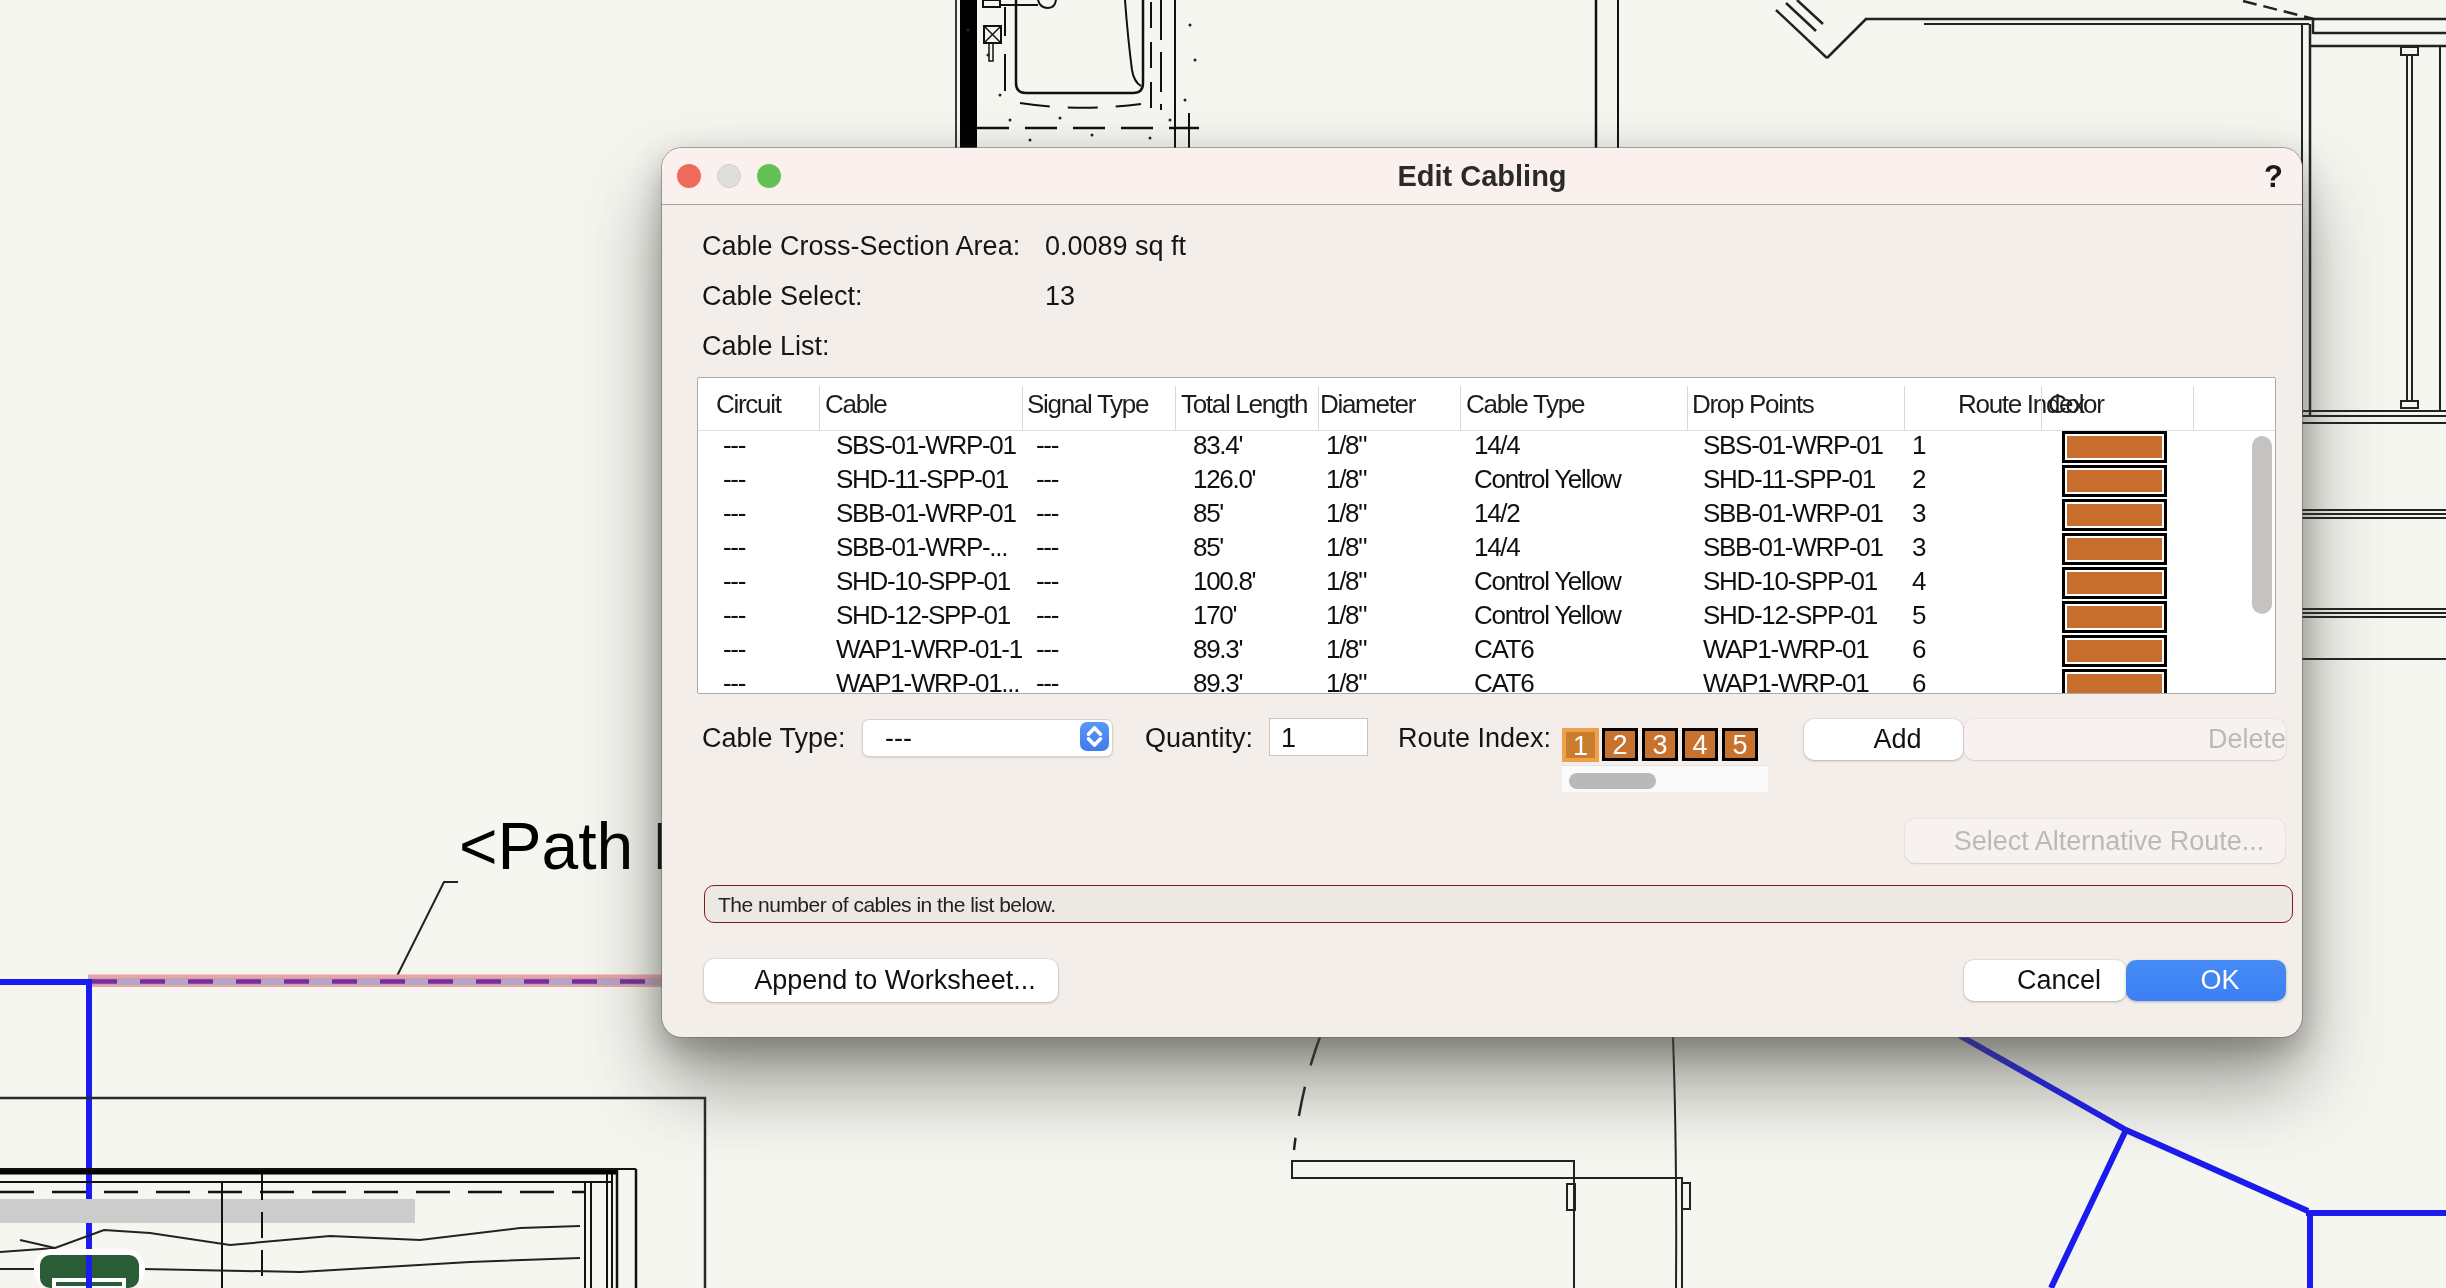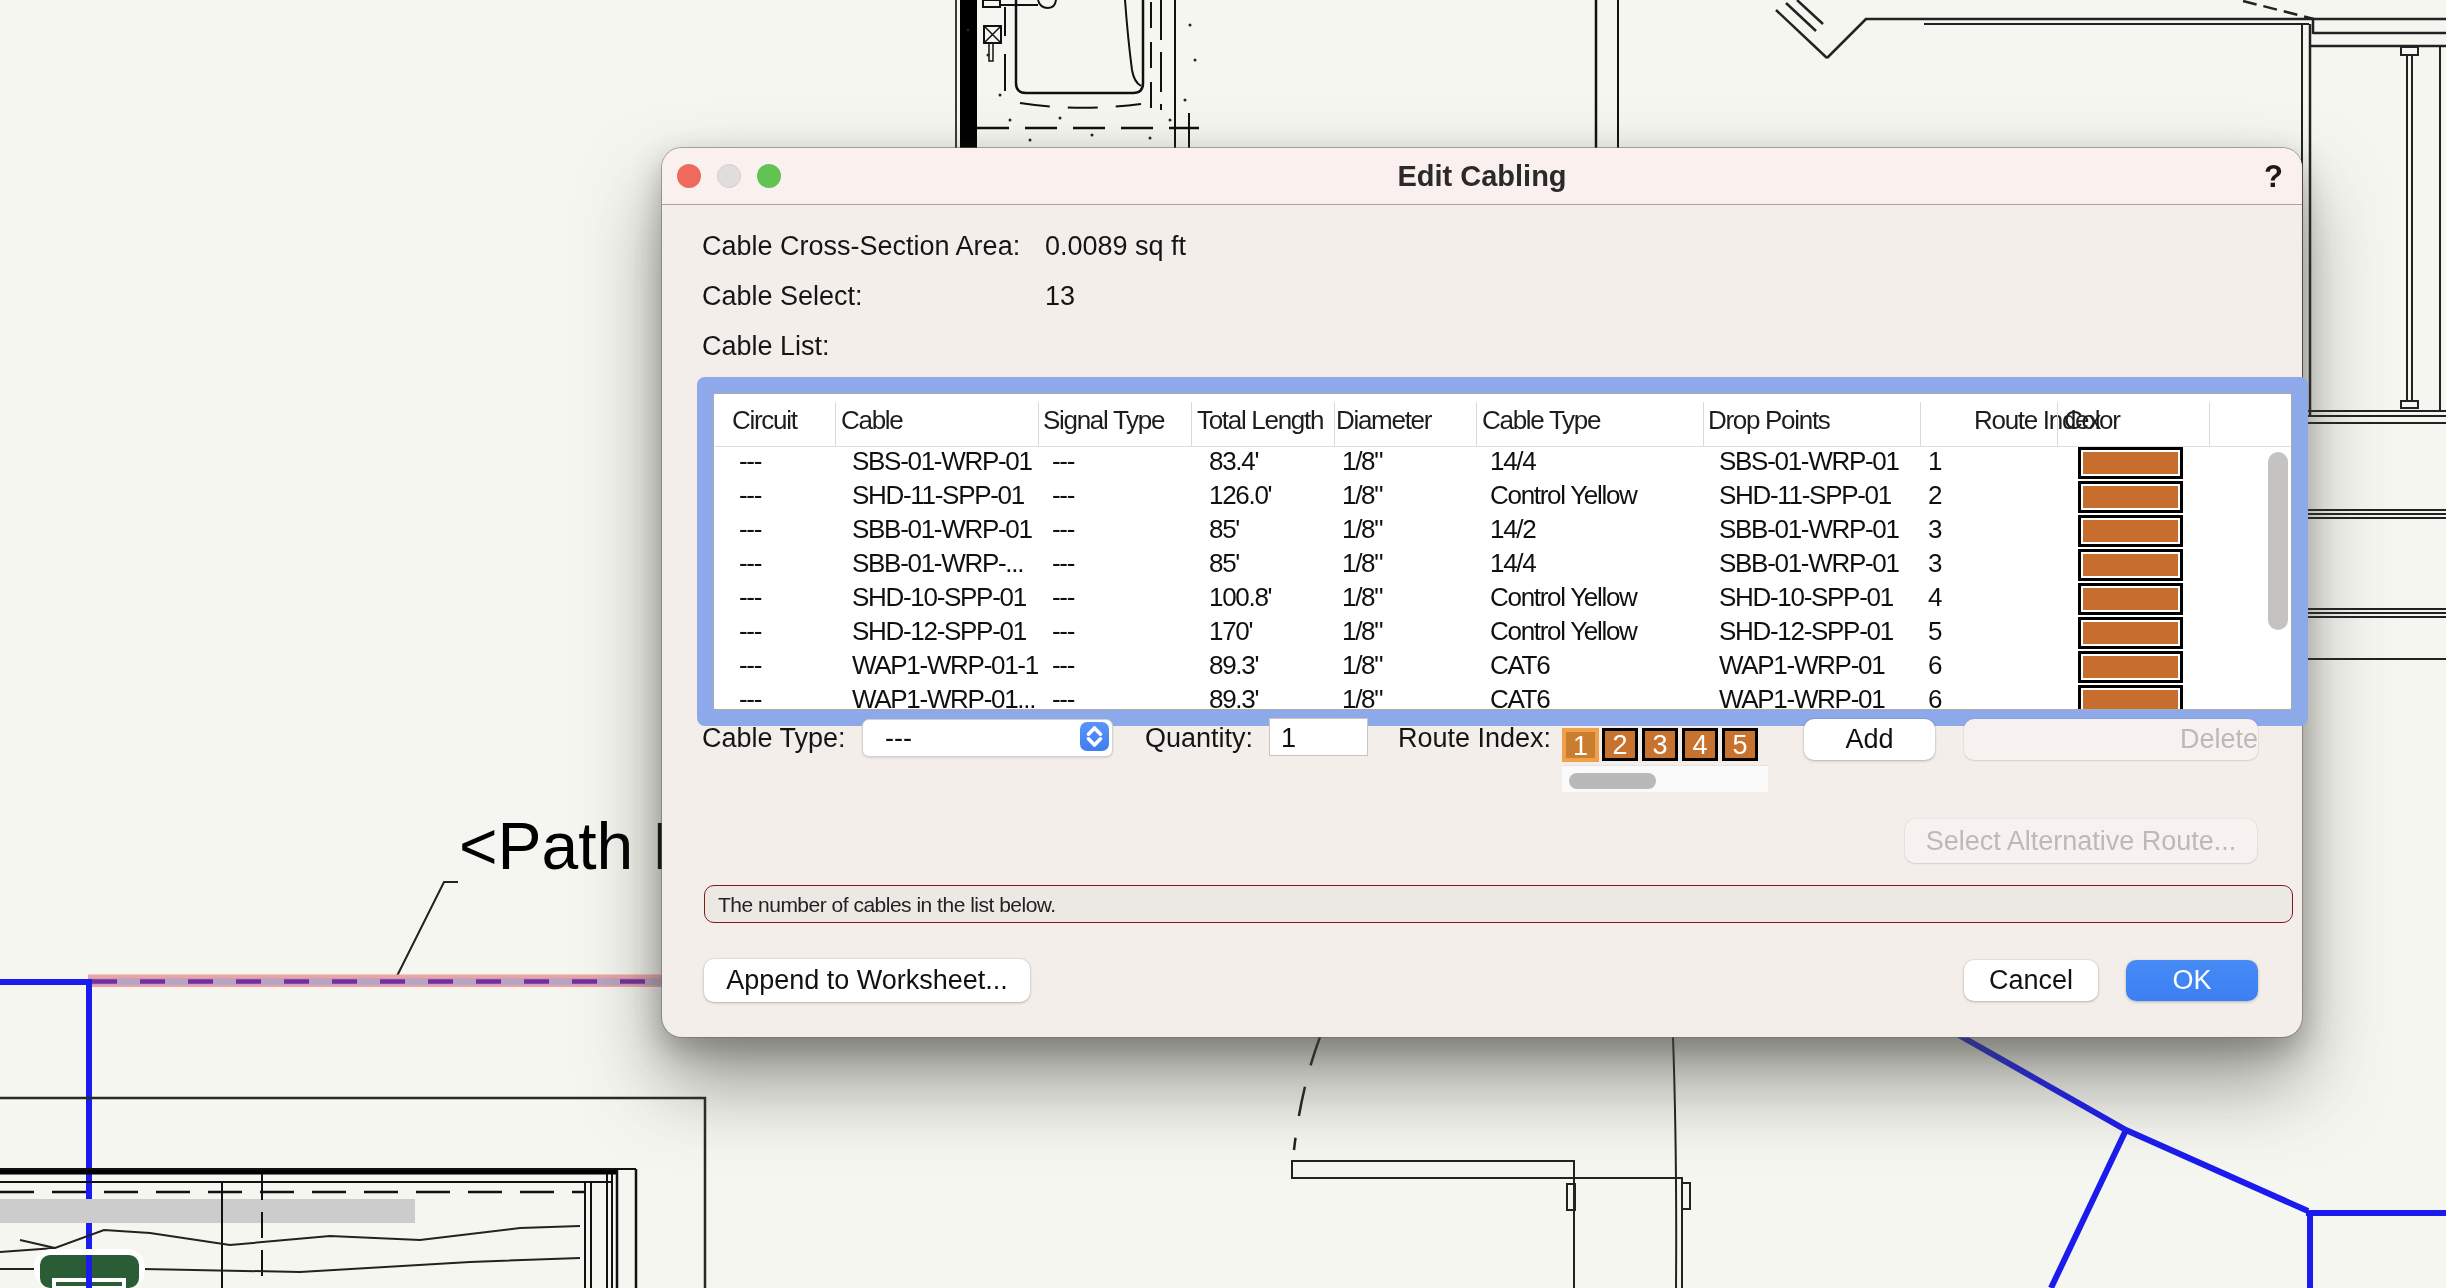--- a/index.html
+++ b/index.html
@@ -6,42 +6,42 @@
 body{width:2446px;height:1288px;overflow:hidden;position:relative;background:#f5f6f0;font-family:"Liberation Sans",sans-serif;}
 #cad{position:absolute;left:0;top:0;z-index:1;}
 .dlg{position:absolute;left:662px;top:148px;width:1640px;height:889px;background:#f3eeea;border-radius:20px;z-index:10;
  box-shadow:0 0 0 1px rgba(110,105,100,.55),0 45px 80px rgba(70,70,62,.55),0 12px 30px rgba(60,60,55,.35);}
 .tbar{position:absolute;left:0;top:0;width:100%;height:56px;background:#faf0ee;border-radius:20px 20px 0 0;border-bottom:1px solid #a9a3a0;}
 .tl{position:absolute;top:16px;width:24px;height:24px;border-radius:50%;}
 .ttl{position:absolute;left:0;top:0;width:100%;height:56px;line-height:56px;text-align:center;font-size:29px;font-weight:bold;color:#2a2a2a;}
 .qm{position:absolute;left:1602px;top:0;height:56px;line-height:57px;font-size:31px;font-weight:bold;color:#1a1a1a;}
 .lab{position:absolute;font-size:27px;color:#151515;white-space:nowrap;}
 
-.tblo{position:absolute;left:35px;top:229px;width:1579px;height:317px;background:#8ea9e9;border-radius:8px;padding:16px;}
+.tblo{position:absolute;left:35px;top:229px;width:1579px;height:317px;background:#8ea9e9;border-radius:8px;padding:0;}
 .tbli{position:relative;width:1577px;height:315px;background:#ffffff;border:1px solid #ababab;border-radius:2px;overflow:hidden;}
 .hsep{position:absolute;top:8px;height:45px;width:1px;background:#d8d8d8;}
 .hul{position:absolute;left:0;top:52px;width:100%;height:1px;background:#dedede;}
 .htx{position:absolute;top:11px;font-size:26px;letter-spacing:-1.3px;color:#1d1d1f;white-space:nowrap;}
 .row{position:absolute;left:0;width:100%;height:34px;}
 .ct{position:absolute;font-size:26px;letter-spacing:-1.3px;color:#101010;white-space:nowrap;top:50%;transform:translateY(-54%);}
 .c1{left:25px}.c2{left:138px}.c3{left:338px}.c4{left:495px}.c5{left:628px}.c6{left:776px}.c7{left:1005px}.c8{left:1214px}
 .sw{position:absolute;left:1364px;top:1px;width:99px;height:26px;background:#c76d2d;border:3px solid #000;outline:2px solid #fff;outline-offset:-5px;}
 .vthumb{position:absolute;right:3px;top:58px;width:20px;height:178px;background:#c4c3c2;border-radius:10px;}
 
 .ctl{position:absolute;font-size:27px;color:#151515;white-space:nowrap;}
 .dd{position:absolute;left:200px;top:571px;width:249px;height:36px;background:#fff;border:1px solid #d6d1ce;border-radius:7px;box-shadow:0 1px 2px rgba(0,0,0,.12);}
 .dd .v{position:absolute;left:22px;top:3px;font-size:27px;color:#111;}
 .step{position:absolute;right:3px;top:2px;width:29px;height:29px;border-radius:7px;background:linear-gradient(#5a96f7,#3f7cf0);}
 .inp{position:absolute;left:607px;top:570px;width:97px;height:36px;background:#fff;border:1px solid #c9c4c1;}
 .inp span{position:absolute;left:11px;top:4px;font-size:27px;color:#111;}
 .rbox{position:absolute;top:580px;width:30px;height:27px;background:#c7722e;border:3px solid #000;color:#fff;font-size:27px;text-align:center;line-height:28px;}
 .rbox.sel{border:4px solid #f0a04b;width:29px;height:26px;background:#c97d2f;}
 .htrack{position:absolute;left:900px;top:617px;width:206px;height:26px;background:#fafafa;border-top:1px solid #e4e4e4;}
 .hthumb{position:absolute;left:7px;top:7px;width:87px;height:16px;background:#b9b9b9;border-radius:8px;}
-.btn{position:absolute;border-radius:10px;font-size:27px;text-align:center;}
+.btn{position:absolute;border-radius:10px;font-size:27px;text-align:center;padding-left:28px;}
 .wbtn{background:#fff;color:#111;box-shadow:0 1px 3px rgba(0,0,0,.22),0 0 0 1px rgba(0,0,0,.04);}
 .dbtn{background:#f7f2ef;color:#bdb9b7;box-shadow:0 1px 2px rgba(0,0,0,.10),0 0 0 1px rgba(0,0,0,.03);}
 .okbtn{background:linear-gradient(#478bf5,#3b7ff4);color:#fff;box-shadow:0 1px 3px rgba(0,0,0,.25);}
 .info{position:absolute;left:42px;top:737px;width:1587px;height:36px;background:#ece8e4;border:1px solid #7f1d1d;border-radius:10px;}
 .info span{position:absolute;left:13px;top:7px;font-size:21px;letter-spacing:-0.5px;color:#222;}
 </style>
 </head>
 <body>
 <svg id="cad" width="2446" height="1288" viewBox="0 0 2446 1288">
  <rect x="0" y="0" width="2446" height="1288" fill="#f5f6f0"></rect>

